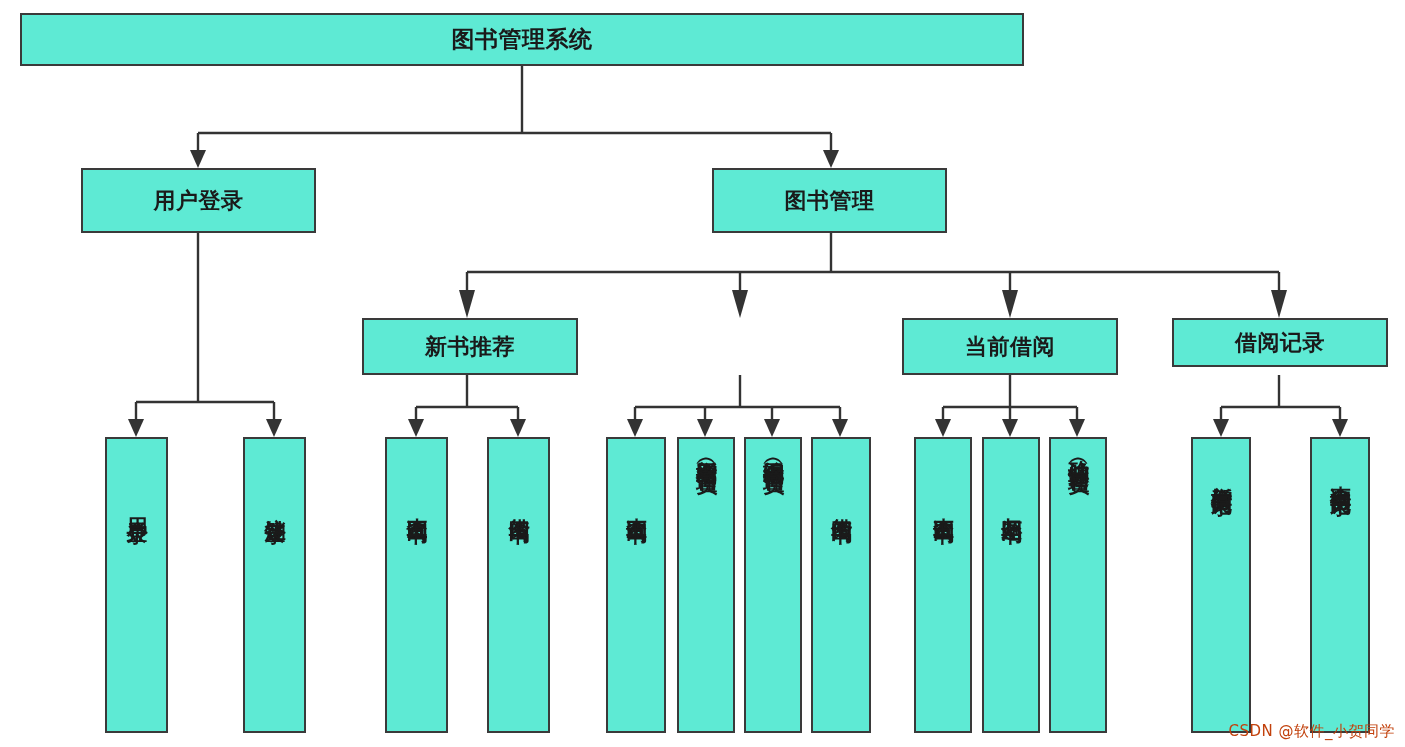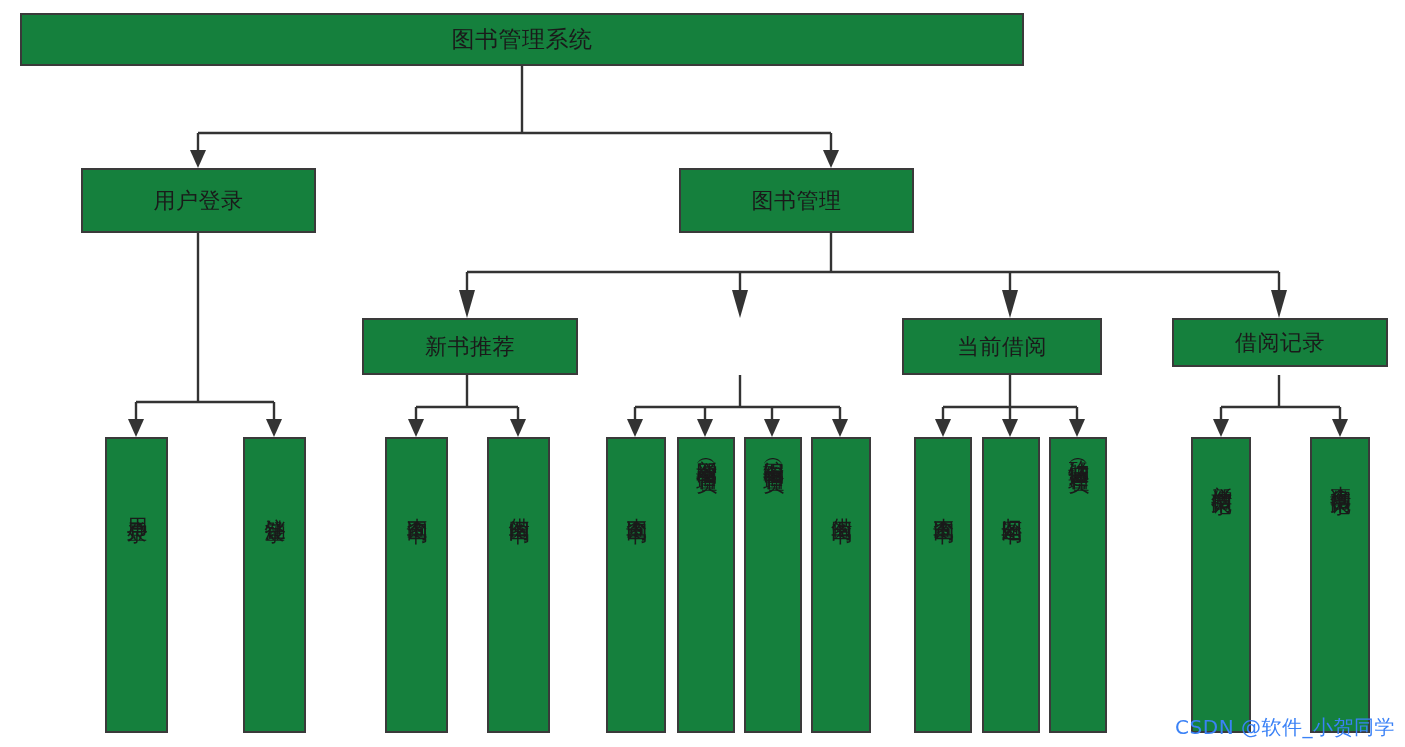--- a/index.html
+++ b/index.html
@@ -15,26 +15,27 @@
   #canvas {
     position: relative;
     width: 1405px;
     height: 747px;
     background: #ffffff;
     overflow: hidden;
   }
   .node {
     position: absolute;
     box-sizing: border-box;
-    background: #15803d;
+    background: #5eead4;
     border: 2.5px solid #3a3a3a;
     display: flex;
     align-items: center;
     justify-content: center;
     text-align: center;
+    font-weight: bold;
   }
   .node .label {
     display: block;
     line-height: 1.18;
     color: #1a1a1a;
     letter-spacing: 0.5px;
   }
   
   .node.h .label {
     writing-mode: horizontal-tb;
@@ -65,22 +66,22 @@
   svg#wires path, svg#wires line {
     stroke: #333333;
     stroke-width: 2.4;
     fill: none;
   }
   svg#wires polygon { fill: #333333; }
   #watermark {
     position: absolute;
     right: 10px;
     bottom: 6px;
-    font-size: 20px;
-    color: #3b82f6;
+    font-size: 15px;
+    color: #c2410c;
     white-space: nowrap;
     letter-spacing: 0.5px;
   }
 </style>
 </head>
 <body>
 
 <div id="canvas">
 
   <svg id="wires" viewBox="0 0 1405 747">
@@ -148,28 +149,28 @@
     <polygon points="1332,419 1348,419 1340,437"></polygon>
   </svg>
 
   <div class="node h" id="node-root" style="left:20px; top:13px; width:1004px; height:53px;">
     <span class="label">图书管理系统</span>
   </div>
 
   <div class="node h" style="left:81px; top:168px; width:235px; height:65px;">
     <span class="label">用户登录</span>
   </div>
-  <div class="node h" style="left:679px; top:168px; width:235px; height:65px;">
+  <div class="node h" style="left:712px; top:168px; width:235px; height:65px;">
     <span class="label">图书管理</span>
   </div>
 
   <div class="node h" style="left:362px; top:318px; width:216px; height:57px;">
     <span class="label">新书推荐</span>
   </div>
-  <div class="node h" style="left:902px; top:318px; width:200px; height:57px;">
+  <div class="node h" style="left:902px; top:318px; width:216px; height:57px;">
     <span class="label">当前借阅</span>
   </div>
   <div class="node h" style="left:1172px; top:318px; width:216px; height:49px;">
     <span class="label">借阅记录</span>
   </div>
 
   <div class="node v" style="left:105px; top:437px; width:63px; height:296px; padding-top:62px;">
     <span class="label">用户登录</span>
   </div>
   <div class="node v" style="left:243px; top:437px; width:63px; height:296px; padding-top:62px;">

